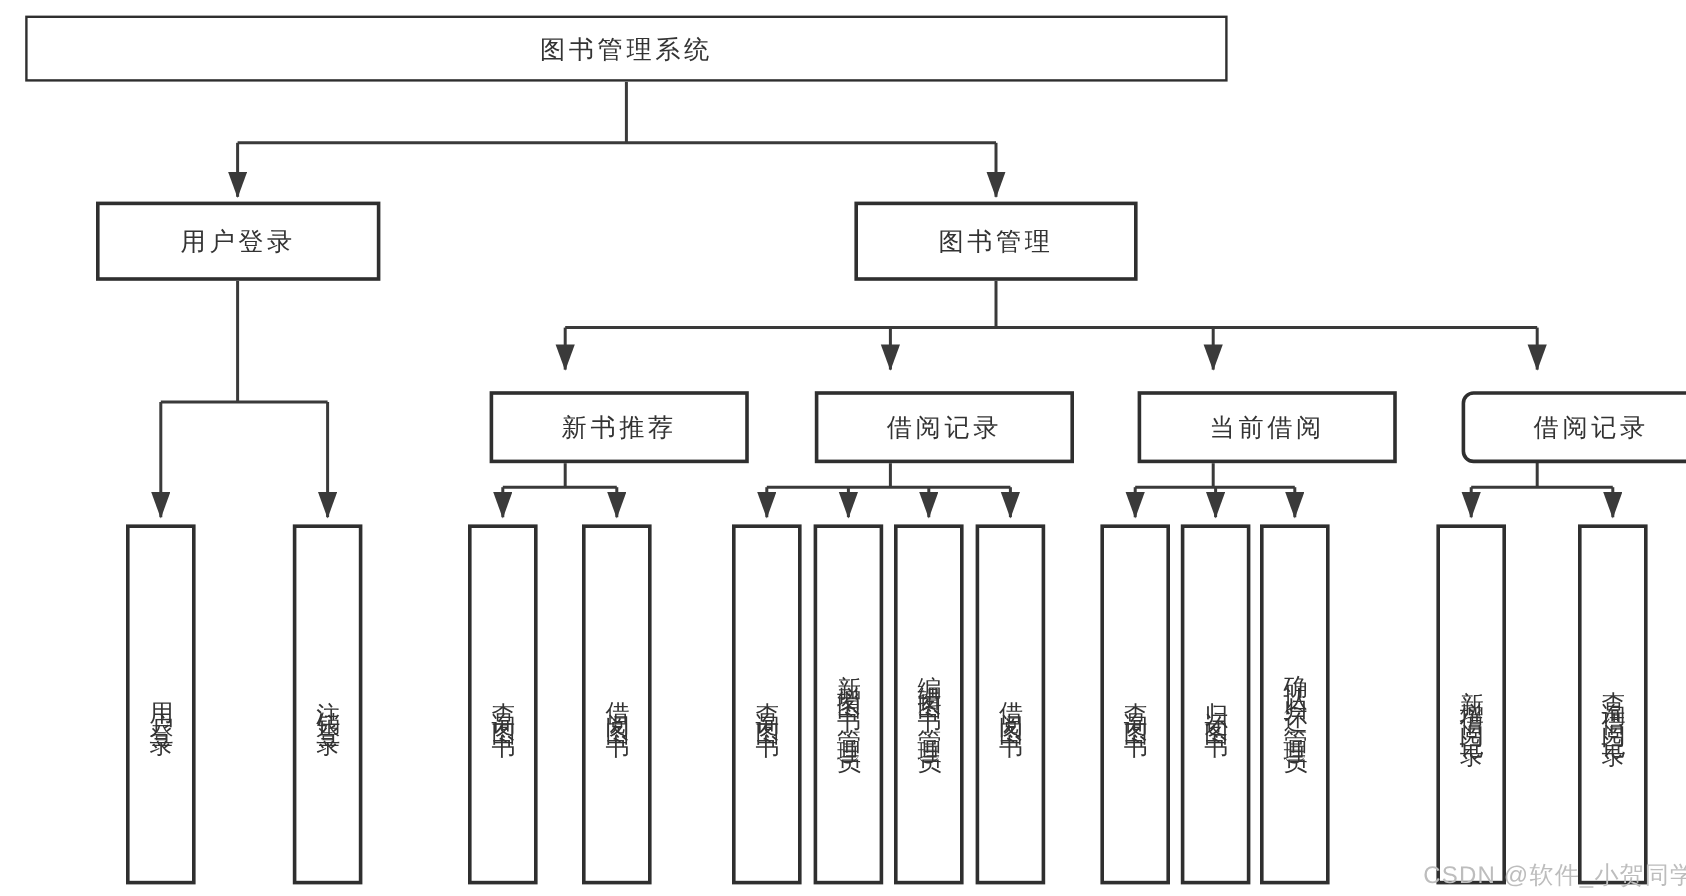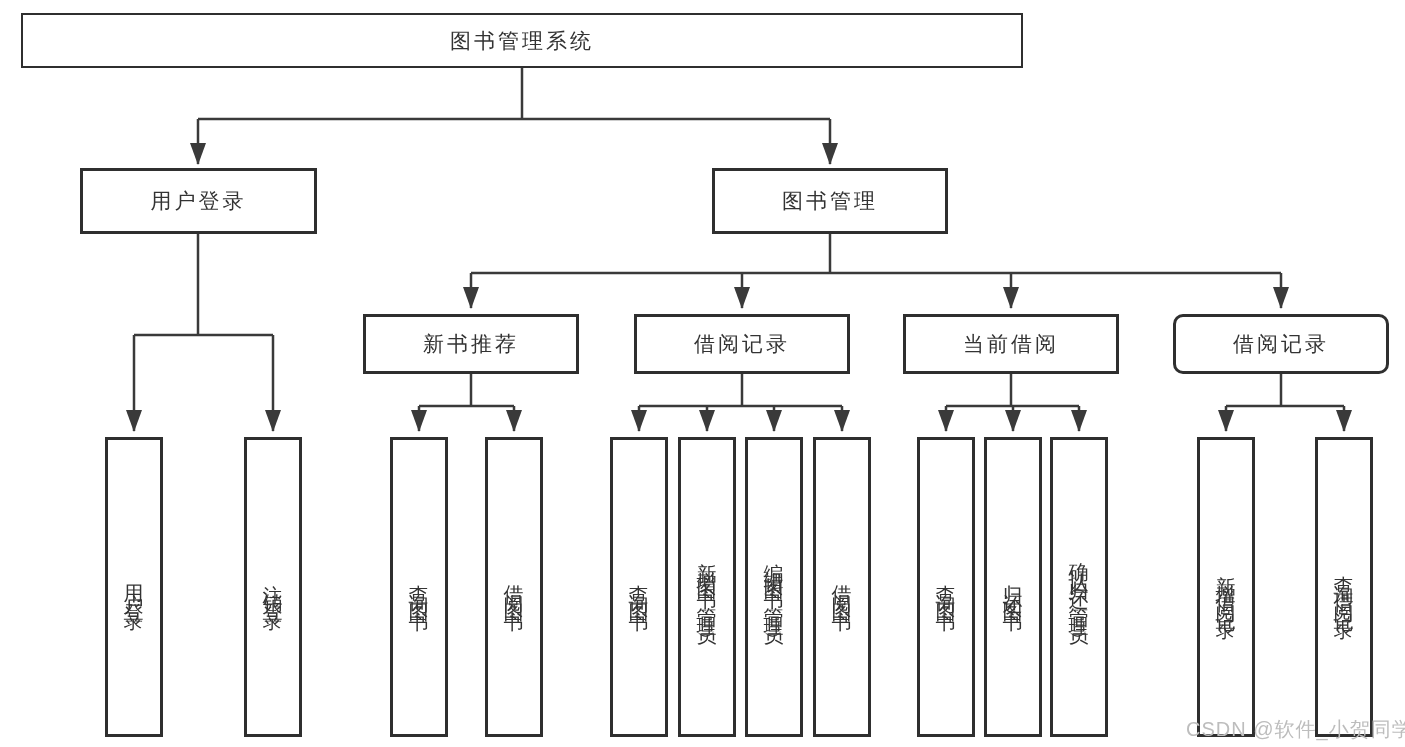--- a/index.html
+++ b/index.html
@@ -36,21 +36,21 @@
     letter-spacing: 3px;
     white-space: nowrap;
   }
   .node.thick { border-width: 3px; }
   
   .n-root   { left: 21px;   top: 13px;  width: 1002px; height: 55px; }
   
   .n-login  { left: 80px;   top: 168px; width: 237px;  height: 66px; }
   .n-bookmg { left: 712px;  top: 168px; width: 236px;  height: 66px; justify-content: center; }
   
-  .lvl3 { top: 314px; width: 216px; height: 60px; }
+  .lvl3 { top: 326px; width: 216px; height: 60px; margin-left: 45px; }
   .n-newbook { left: 363px;  }
   .n-borrow  { left: 634px;  }
   .n-current { left: 903px; text-align: center;  }
   .n-record  { left: 1173px; border-radius: 10px; }
   
   .leaf {
     top: 437px;
     width: 58px;
     height: 300px;
     border-width: 3px;

